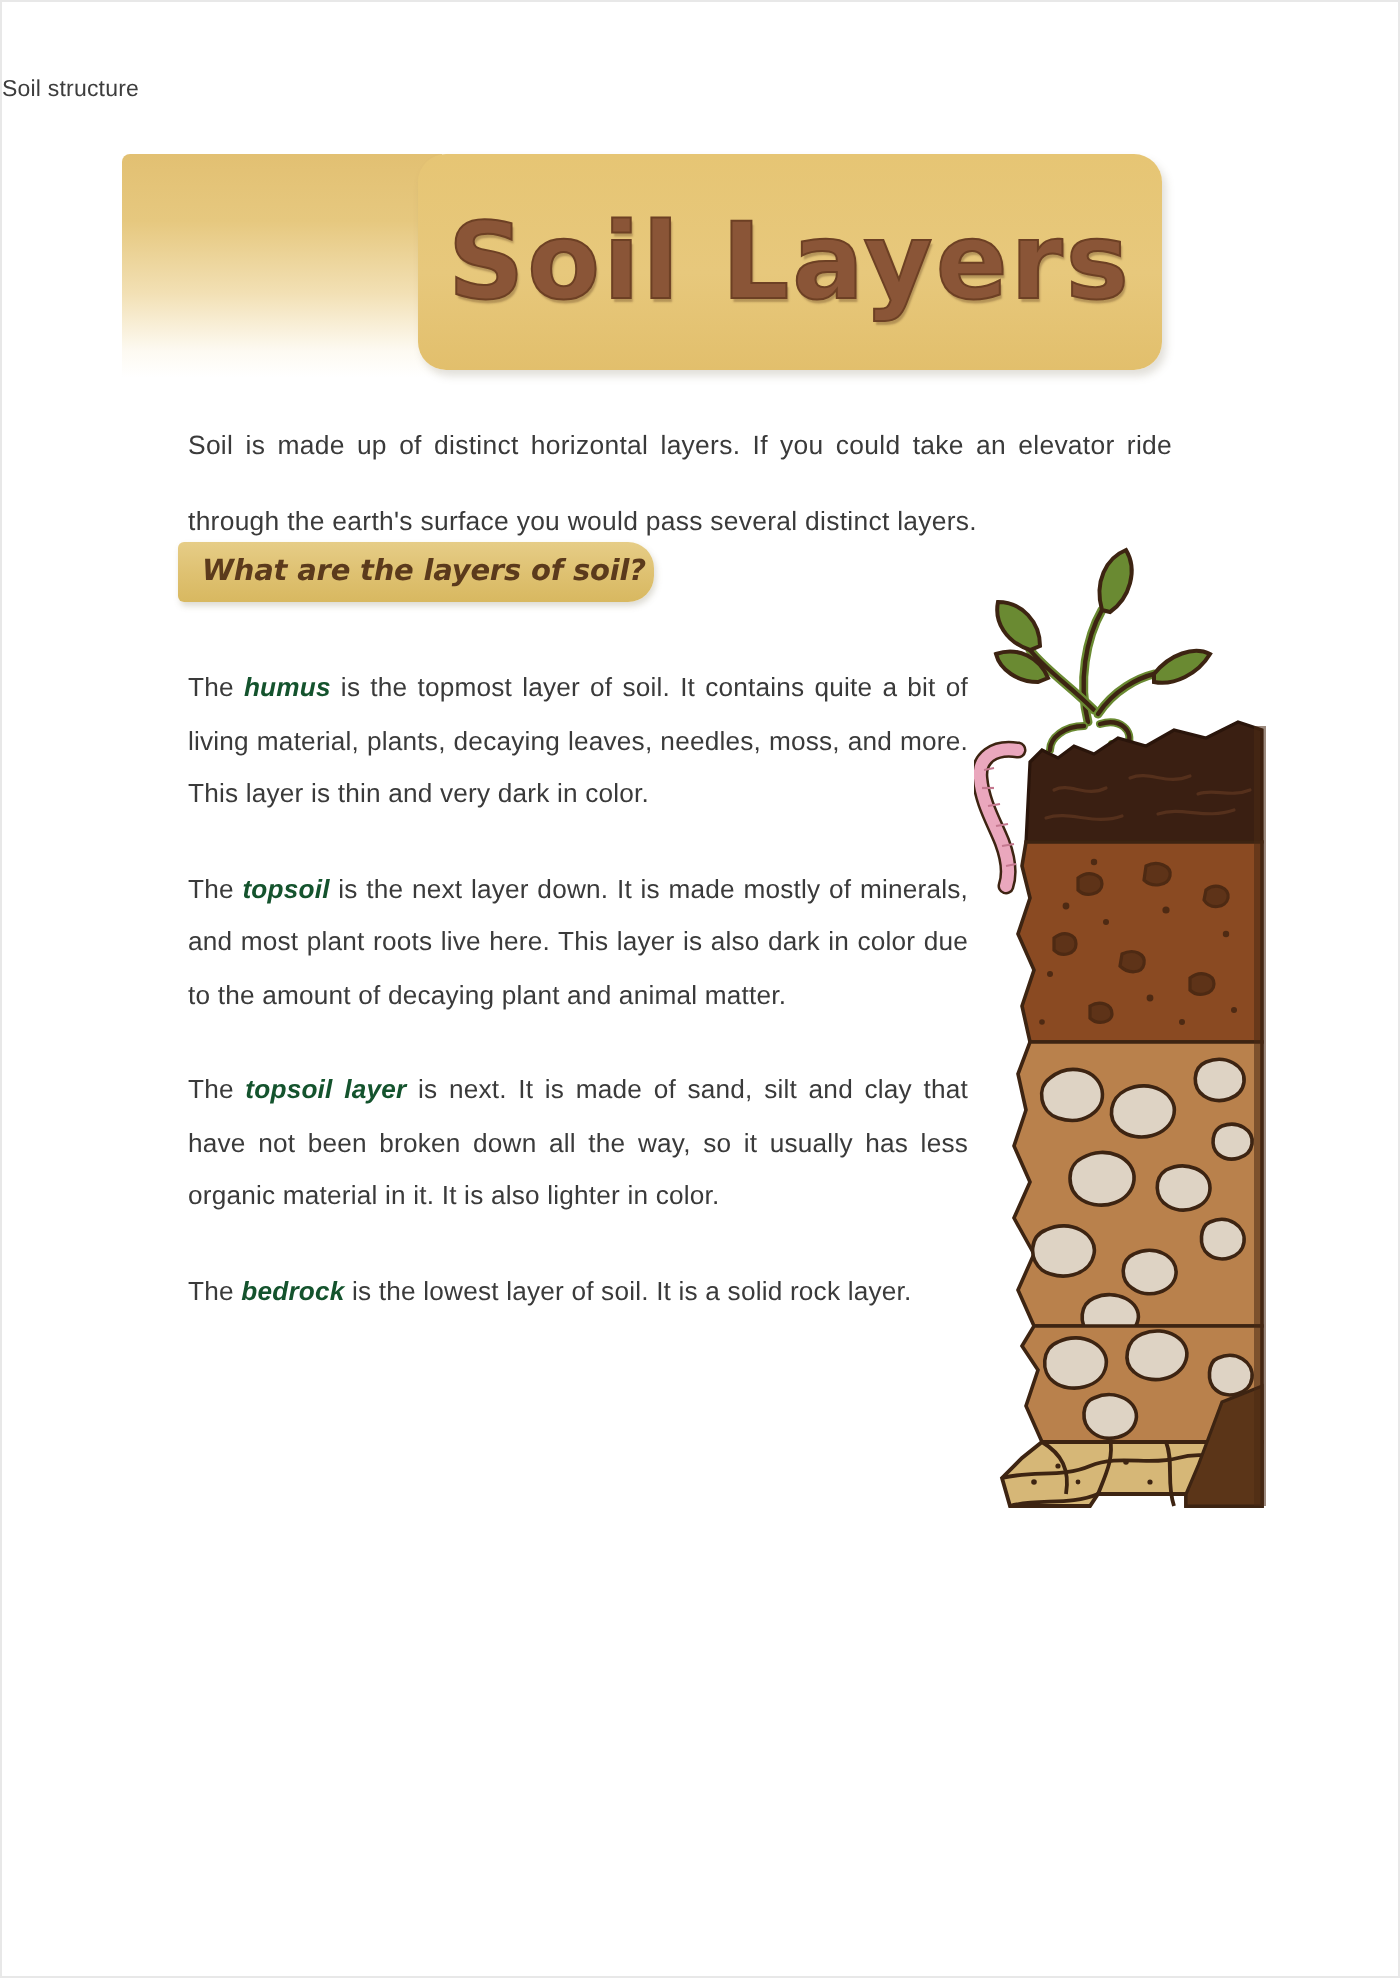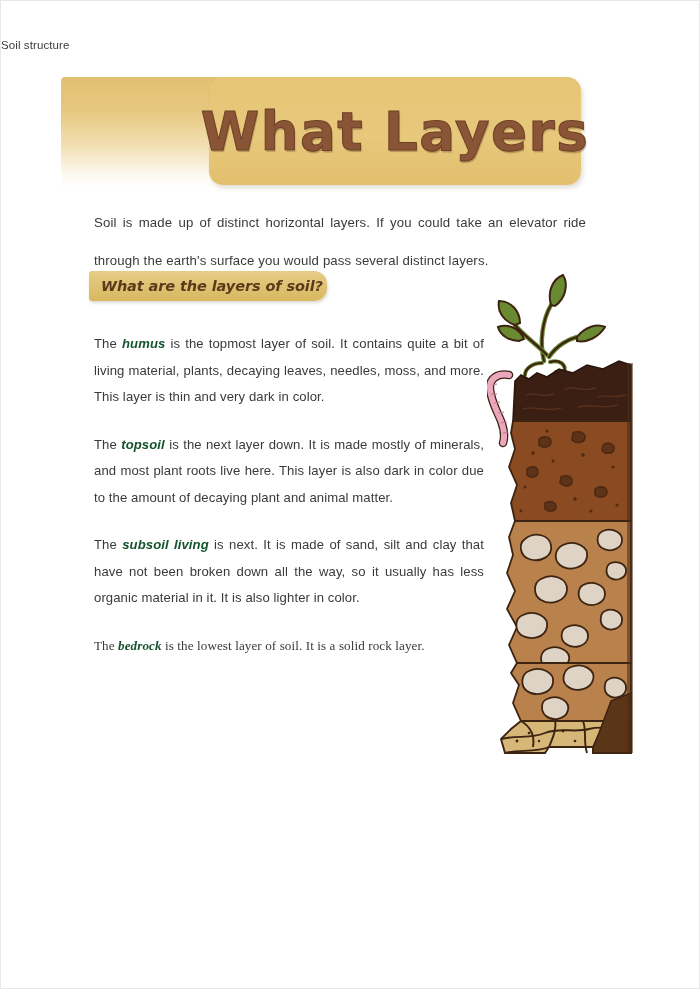--- a/index.html
+++ b/index.html
@@ -134,21 +134,21 @@
     width: 390px;
   }
   .para {
     font-size: 13.1px;
     line-height: 26.5px;
     text-align: justify;
     color: #3a3a3a;
     letter-spacing: .1px;
     margin-bottom: 21px;
   }
-  .para:last-child { margin-bottom: 0; font-family: Liberation Serif, serif; }
+  .para:last-child { margin-bottom: 0; }
   .para .kw {
     font-weight: bold;
     font-style: italic;
     color: #14532d;
   }
 
   
   .illus {
     position: absolute;
     left: 486px;
@@ -161,39 +161,39 @@
 </head>
 <body>
 
 <div class="page">
 
   <div class="doc-header">Soil structure</div>
 
   <div class="title-banner-wrap">
     <div class="banner-left"></div>
     <div class="banner-main"></div>
-    <div class="title-text">What Layers</div>
+    <div class="title-text">Soil Layers</div>
   </div>
 
   <div class="intro">Soil is made up of distinct horizontal layers. If you could take an elevator ride through the earth's surface you would pass several distinct layers.</div>
 
   <div class="subhead-wrap">
     <div class="subhead-bg"></div>
     <div class="subhead-text">What are the layers of soil?</div>
   </div>
 
   <div class="body-col">
     <p class="para">
       <span>The </span><span class="kw">humus</span><span> is the topmost layer of soil. It contains quite a bit of living material, plants, decaying leaves, needles, moss, and more. This layer is thin and very dark in color.</span>
     </p>
     <p class="para">
       <span>The </span><span class="kw">topsoil</span><span> is the next layer down. It is made mostly of minerals, and most plant roots live here. This layer is also dark in color due to the amount of decaying plant and animal matter.</span>
     </p>
     <p class="para">
-      <span>The </span><span class="kw">subsoil living</span><span> is next. It is made of sand, silt and clay that have not been broken down all the way, so it usually has less organic material in it. It is also lighter in color.</span>
+      <span>The </span><span class="kw">topsoil layer</span><span> is next. It is made of sand, silt and clay that have not been broken down all the way, so it usually has less organic material in it. It is also lighter in color.</span>
     </p>
     <p class="para">
       <span>The </span><span class="kw">bedrock</span><span> is the lowest layer of soil. It is a solid rock layer.</span>
     </p>
   </div>
 
   <div class="illus">
     <svg width="150" height="492" viewBox="0 0 150 492" xmlns="http://www.w3.org/2000/svg">
 
       <g stroke="#3d2412" stroke-width="2.2" stroke-linecap="round" fill="none">

